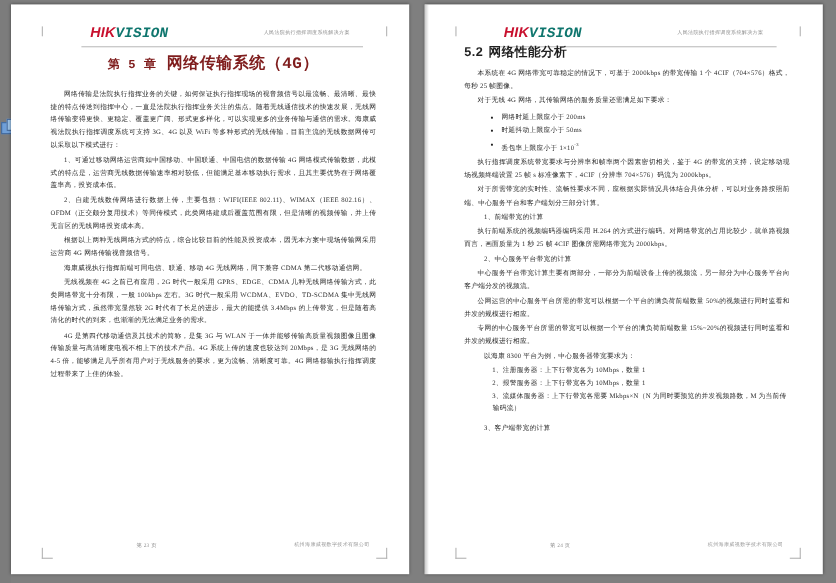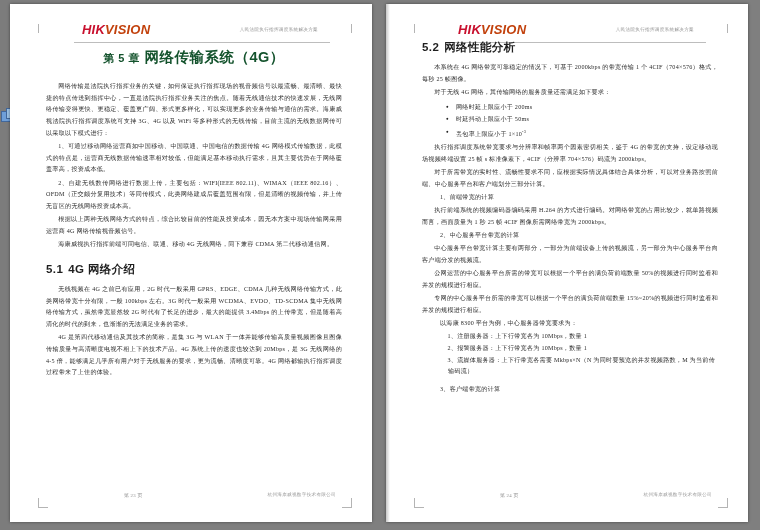--- a/index.html
+++ b/index.html
@@ -87,21 +87,21 @@
     left: 38px;
     top: 0px;
     font-family: "Liberation Sans", sans-serif;
     font-weight: bold;
     font-style: italic;
     font-size: 13px;
     letter-spacing: 0.2px;
     color: #c8102e;
     white-space: nowrap;
   }
-  .logo .vision { color: #c2410c; }
+  .logo .vision { color: #0f766e; font-family: Liberation Mono, monospace; }
   .header-right {
     position: absolute;
     right: 34px;
     top: 5px;
     font-size: 4.6px;
     color: #909090;
     white-space: nowrap;
     letter-spacing: 0.3px;
   }
   .header-rule {
@@ -126,24 +126,24 @@
     position: absolute;
     left: 36px;
     right: 30px;
     top: 34px;
   }
 
   .chapter-title {
     text-align: center;
     font-size: 14.5px;
     font-weight: bold;
-    color: #14532d;
+    color: #7f1d1d;
     margin: 10px 0 14px 0;
     letter-spacing: 0.5px;
-    font-family: Liberation Sans, sans-serif;
+    font-family: Liberation Mono, monospace;
   }
   .chapter-title .num { font-size: 11px; font-weight: bold; }
 
   p.para {
     margin: 0 0 1.5px 0;
     font-size: 6.1px;
     line-height: 11.7px;
     color: #2b2b2b;
     text-align: justify;
     text-indent: 12.2px;
@@ -259,23 +259,20 @@
         <span class="num">第 5 章</span>
         <span>网络传输系统（4G）</span>
       </div>
 
       <p class="para">网络传输是法院执行指挥业务的关键，如何保证执行指挥现场的视音频信号以最流畅、最清晰、最快捷的特点传送到指挥中心，一直是法院执行指挥业务关注的焦点。随着无线通信技术的快速发展，无线网络传输变得更快、更稳定、覆盖更广阔、形式更多样化，可以实现更多的业务传输与通信的需求。海康威视法院执行指挥调度系统可支持 3G、4G 以及 WiFi 等多种形式的无线传输，目前主流的无线数据网传可以采取以下模式进行：</p>
       <p class="para">1、可通过移动网络运营商如中国移动、中国联通、中国电信的数据传输 4G 网络模式传输数据，此模式的特点是，运营商无线数据传输速率相对较低，但能满足基本移动执行需求，且其主要优势在于网络覆盖率高，投资成本低。</p>
       <p class="para">2、自建无线数传网络进行数据上传，主要包括：WIFI(IEEE 802.11)、WIMAX（IEEE 802.16）、OFDM（正交颇分复用技术）等同传模式，此类网络建成后覆盖范围有限，但是清晰的视频传输，并上传无盲区的无线网络投资成本高。</p>
       <p class="para">根据以上两种无线网络方式的特点，综合比较目前的性能及投资成本，因无本方案中现场传输网采用运营商 4G 网络传输视音频信号。</p>
       <p class="para">海康威视执行指挥前端可同电信、联通、移动 4G 无线网络，同下兼容 CDMA 第二代移动通信网。</p>
 
-      <h2 class="sec">
-        <span class="sn">5.1</span><span>4G 网络介绍</span>
-      </h2>
       <p class="para">无线视频在 4G 之前已有应用，2G 时代一般采用 GPRS、EDGE、CDMA 几种无线网络传输方式，此类网络带宽十分有限，一般 100kbps 左右。3G 时代一般采用 WCDMA、EVDO、TD-SCDMA 集中无线网络传输方式，虽然带宽显然较 2G 时代有了长足的进步，最大的能提供 3.4Mbps 的上传带宽，但是随着高清化的时代的到来，也渐渐的无法满足业务的需求。</p>
       <p class="para">4G 是第四代移动通信及其技术的简称，是集 3G 与 WLAN 于一体并能够传输高质量视频图像且图像传输质量与高清晰度电视不相上下的技术产品。4G 系统上传的速度也较达到 20Mbps，是 3G 无线网络的 4-5 倍，能够满足几乎所有用户对于无线服务的要求，更为流畅、清晰度可靠。4G 网络都输执行指挥调度过程带来了上佳的体验。</p>
     </div>
 
     <div class="pg-footer">
       <div class="footer-page">第 23 页</div>
       <div class="footer-company">杭州海康威视数字技术有限公司</div>
     </div>
   </div>
 

